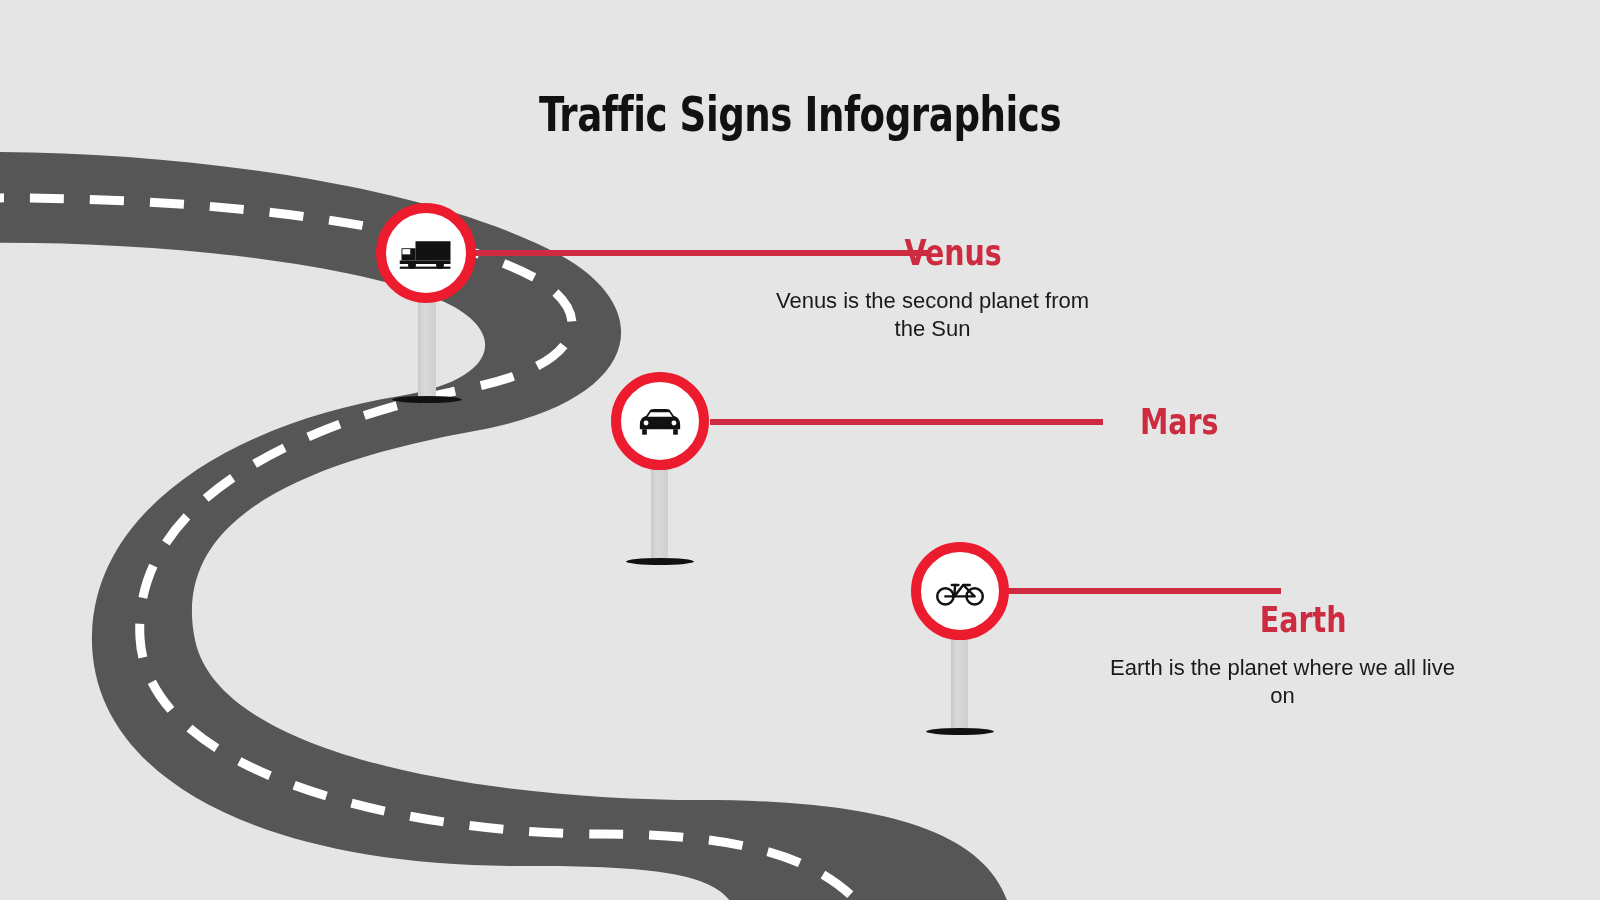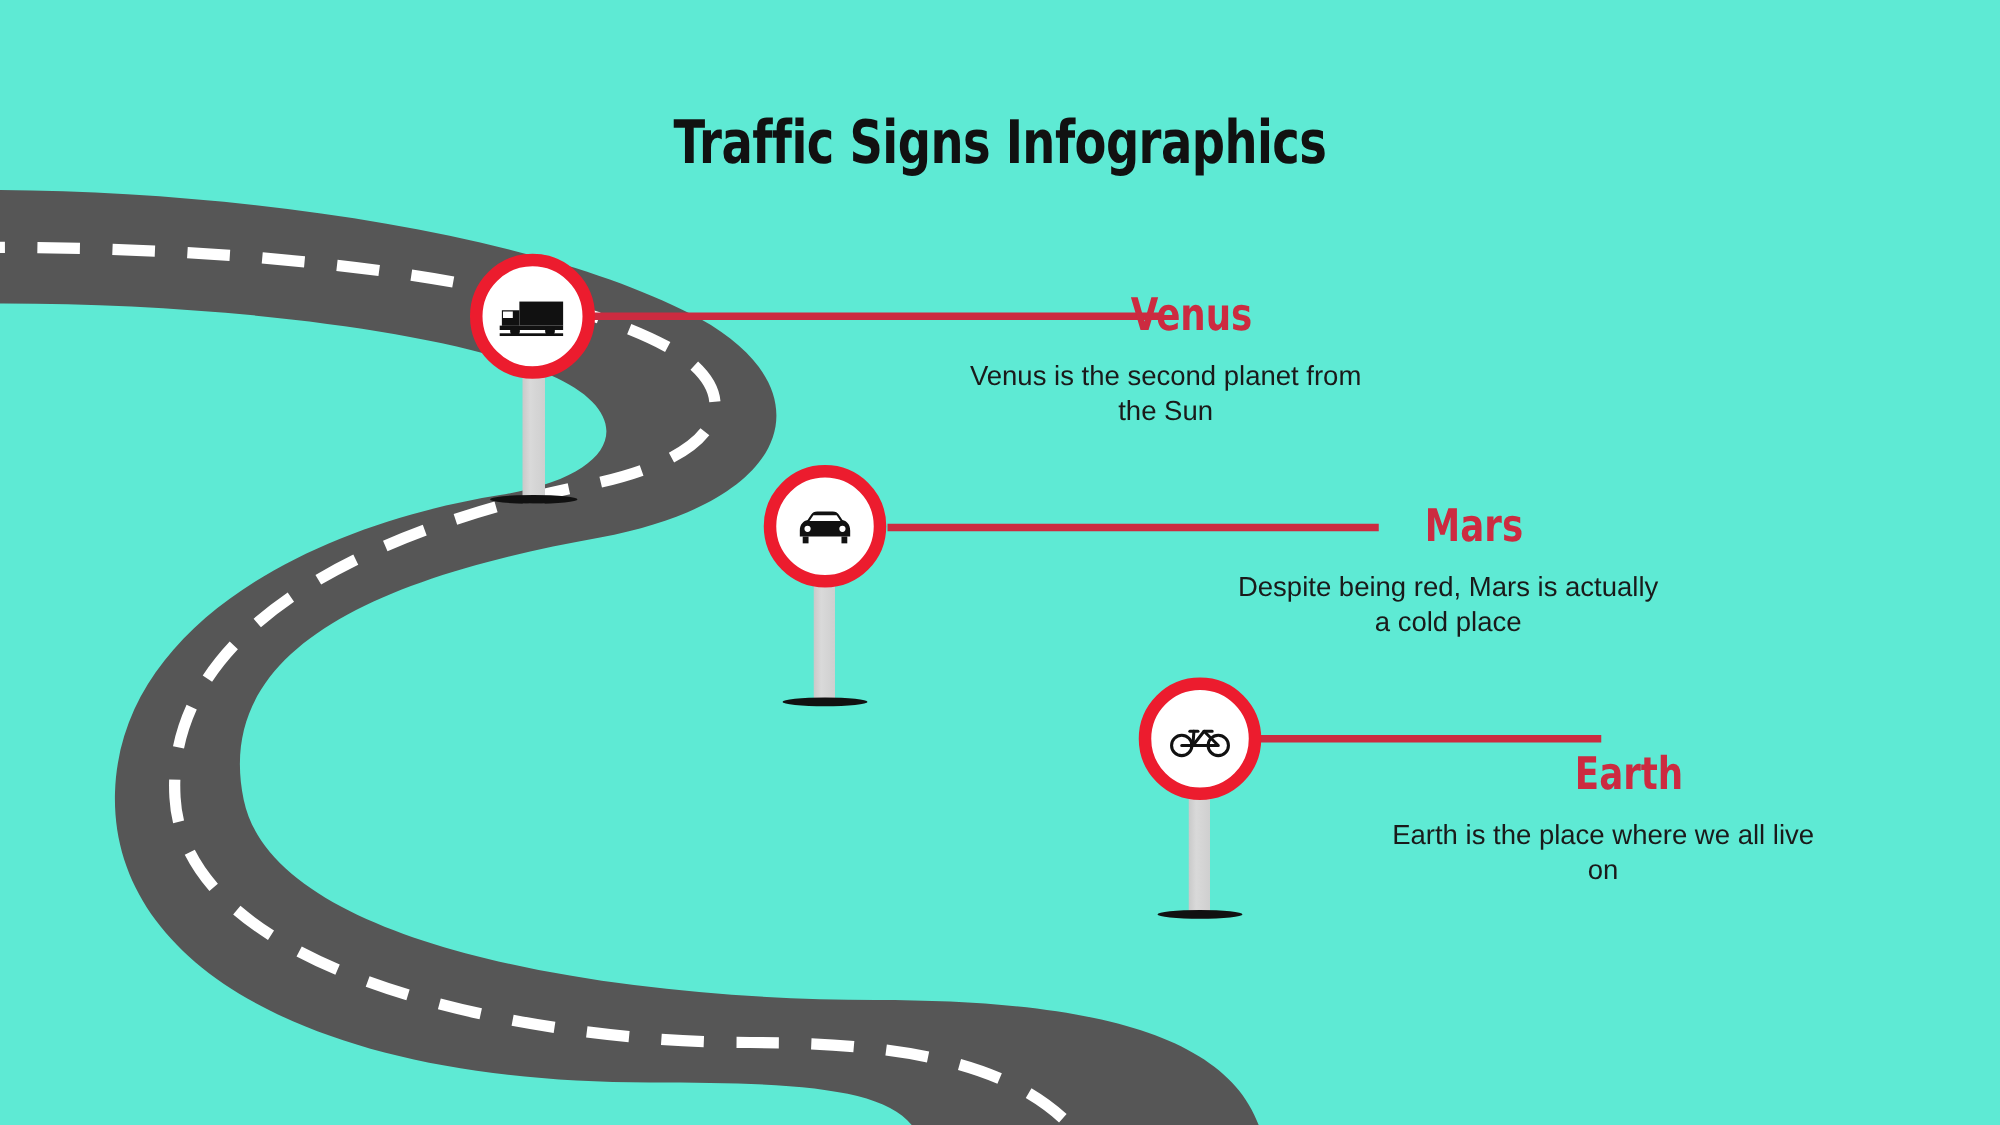--- a/index.html
+++ b/index.html
@@ -10,21 +10,21 @@
   body {
     font-family: "Liberation Sans", sans-serif;
     width: 1600px;
     height: 900px;
     overflow: hidden;
   }
   #slide {
     position: relative;
     width: 1600px;
     height: 900px;
-    background: #5eead4;
+    background: #e5e5e5;
     overflow: hidden;
   }
 
   
   #title {
     position: absolute;
     left: 0;
     top: 86px;
     width: 1600px;
     text-align: center;
@@ -191,21 +191,20 @@
 
           <rect x="9" y="30" width="6" height="7" fill="#111111"></rect>
           <rect x="49" y="30" width="6" height="7" fill="#111111"></rect>
         </svg>
       </div>
     </div>
   </div>
 
   <div class="info-block" style="left:986px; top:402px; width:345px;">
     <p class="info-title" style="color:#CC2B40;">Mars</p>
-    <p class="info-body" style="margin-top:14px;">Despite being red, Mars is actually a cold place</p>
   </div>
 
   <div class="connector" style="left:1008px; top:588px; width:273px; background:#CC2B40;"></div>
 
   <div class="sign-group" style="left:908px; top:542px; width:104px; height:198px;">
     <div class="sign-pole" style="left:43px; top:58px; width:17px; height:134px;"></div>
     <div class="pole-shadow" style="left:18px; top:186px; width:68px; height:7px;"></div>
     <div class="sign-disc" style="left:3px; top:0px; width:98px; height:98px; border:10px solid #EC1C2E;">
       <div class="sign-icon">
         <svg viewBox="0 0 64 40" width="52" height="33" xmlns="http://www.w3.org/2000/svg">
@@ -215,16 +214,16 @@
           <path d="M25 26 L50 26 L36 12" fill="none" stroke="#111111" stroke-width="3" stroke-linecap="round" stroke-linejoin="round"></path>
           <path d="M22 12 L30 12" stroke="#111111" stroke-width="3" stroke-linecap="round"></path>
           <path d="M26 12 L25 26" stroke="#111111" stroke-width="3" stroke-linecap="round"></path>
         </svg>
       </div>
     </div>
   </div>
 
   <div class="info-block" style="left:1110px; top:600px; width:345px;">
     <p class="info-title" style="color:#CC2B40;">Earth</p>
-    <p class="info-body" style="margin-top:14px;">Earth is the place where we all live on</p>
+    <p class="info-body" style="margin-top:14px;">Earth is the planet where we all live on</p>
   </div>
 
 </div>
 
 </body></html>

